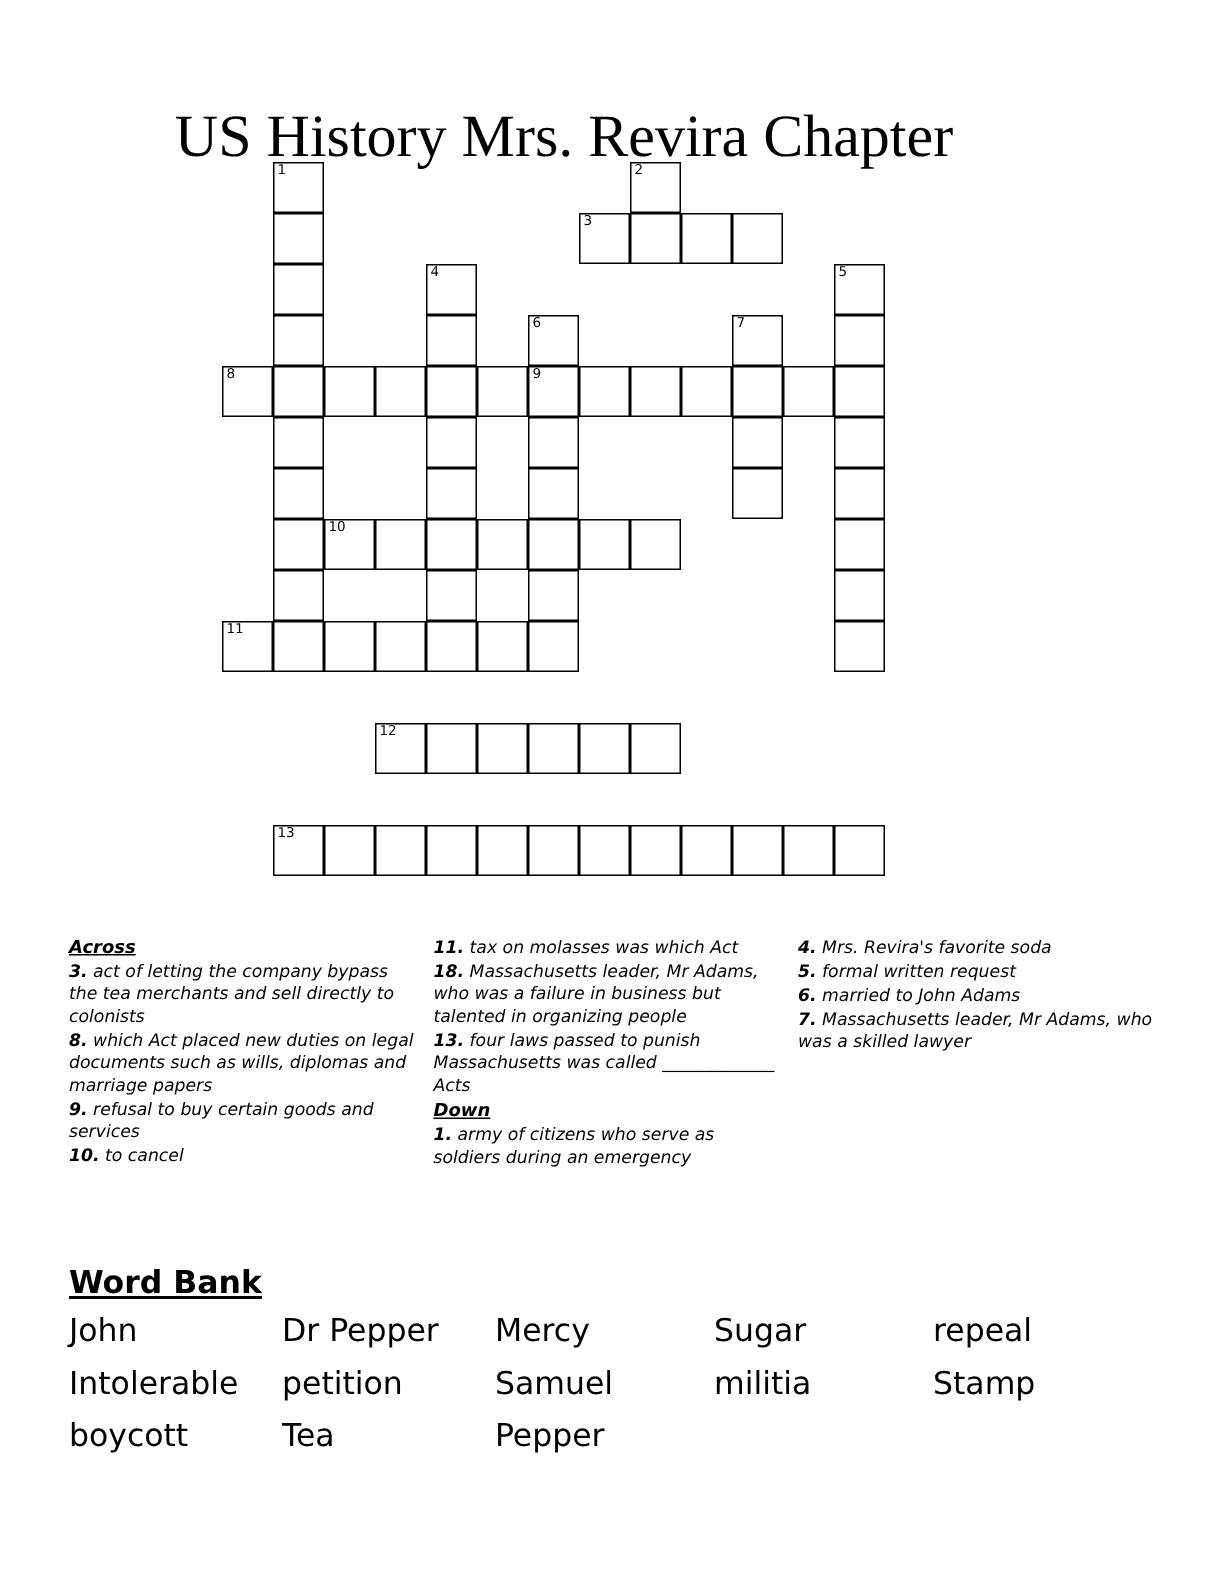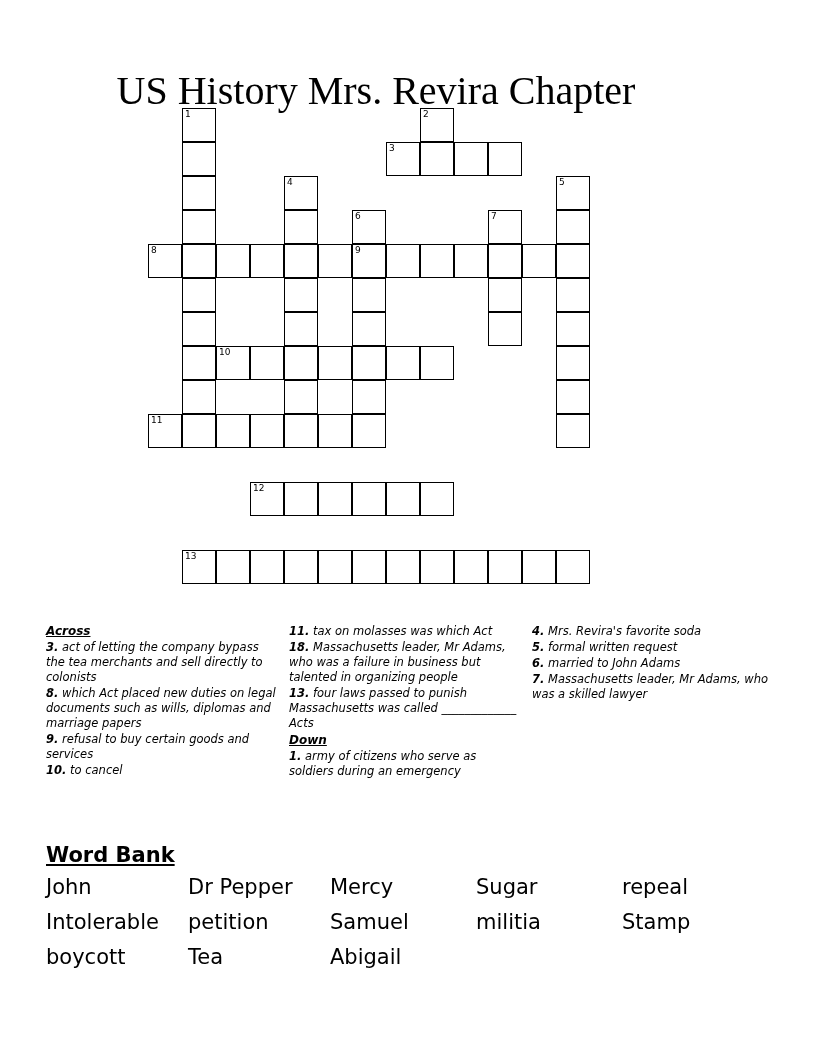--- a/index.html
+++ b/index.html
@@ -260,17 +260,17 @@
         <div class="wb-word">Mercy</div>
         <div class="wb-word">Sugar</div>
         <div class="wb-word">repeal</div>
         <div class="wb-word">Intolerable</div>
         <div class="wb-word">petition</div>
         <div class="wb-word">Samuel</div>
         <div class="wb-word">militia</div>
         <div class="wb-word">Stamp</div>
         <div class="wb-word">boycott</div>
         <div class="wb-word">Tea</div>
-        <div class="wb-word">Abigail</div>
+        <div class="wb-word">Pepper</div>
       </div>
   </div>
 
 </div>
 
 </body></html>

